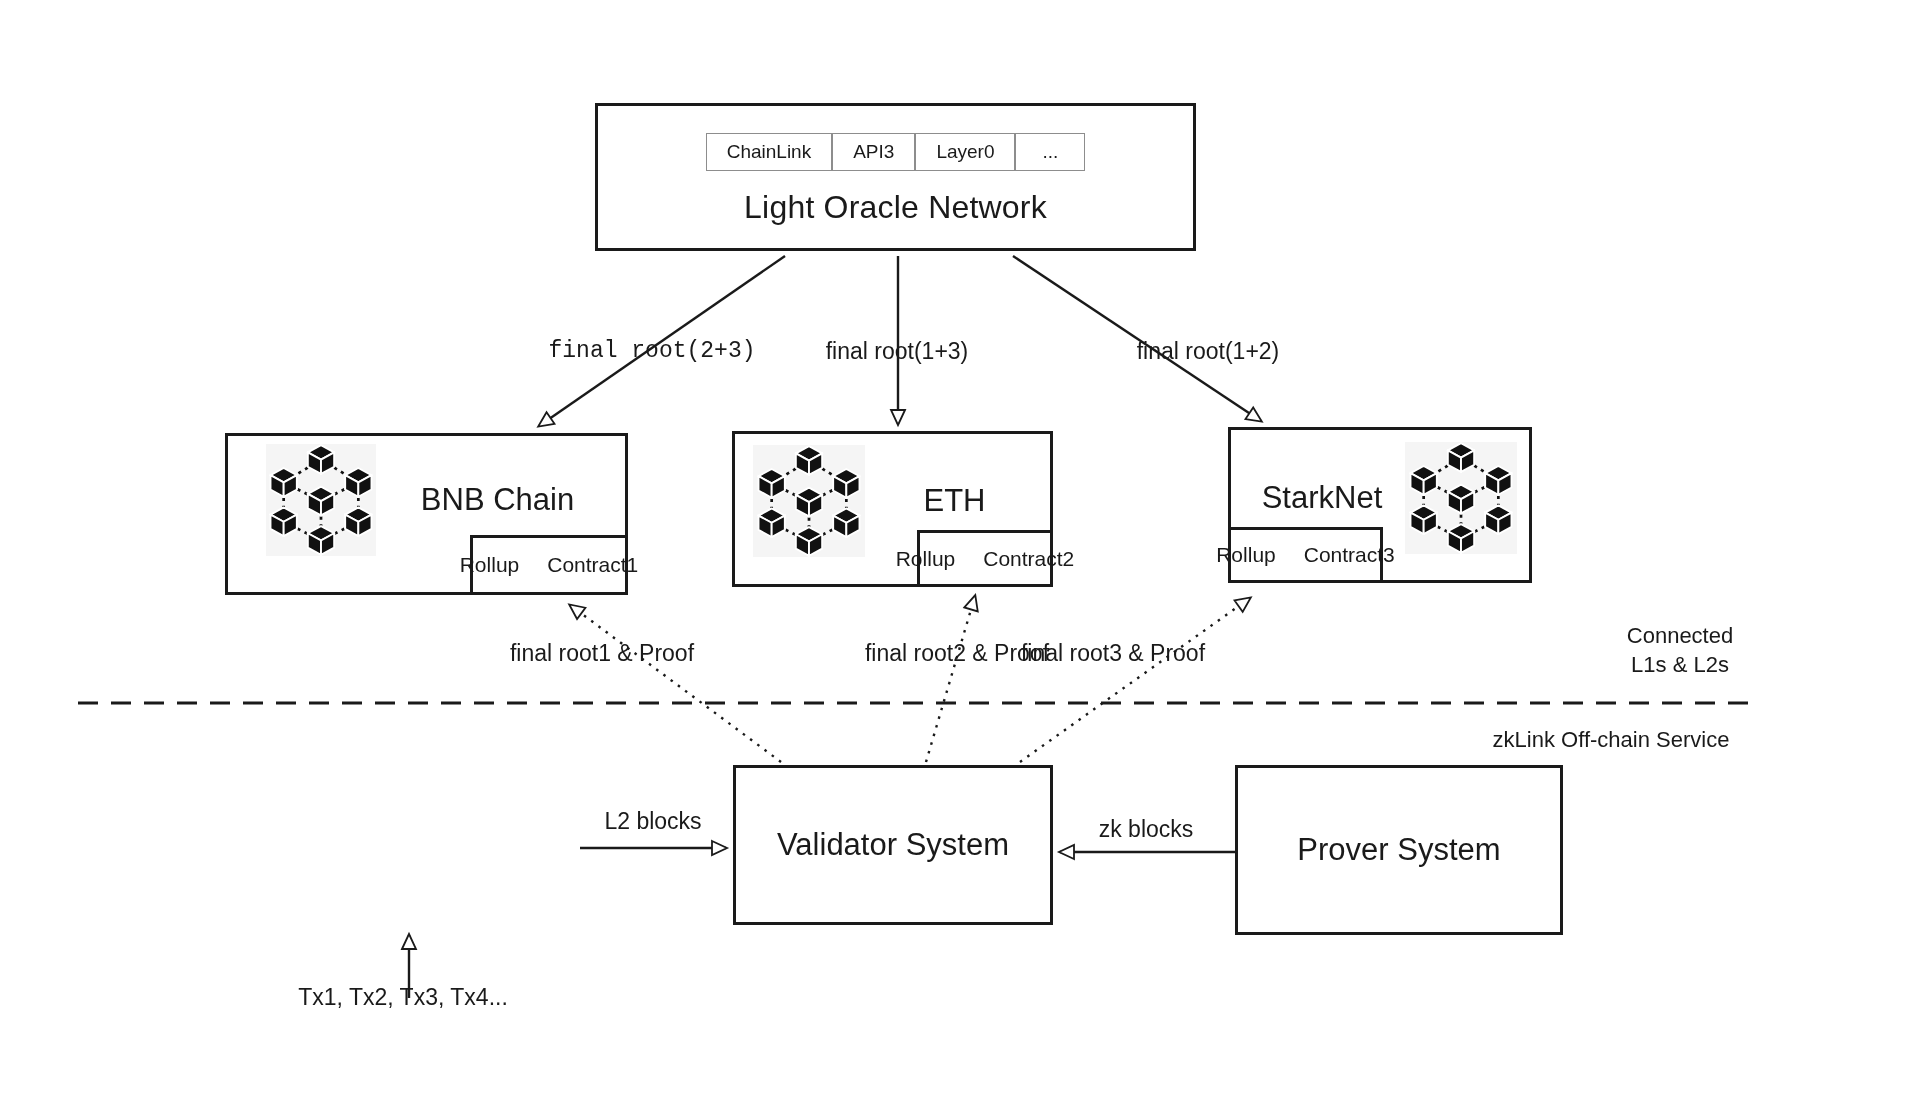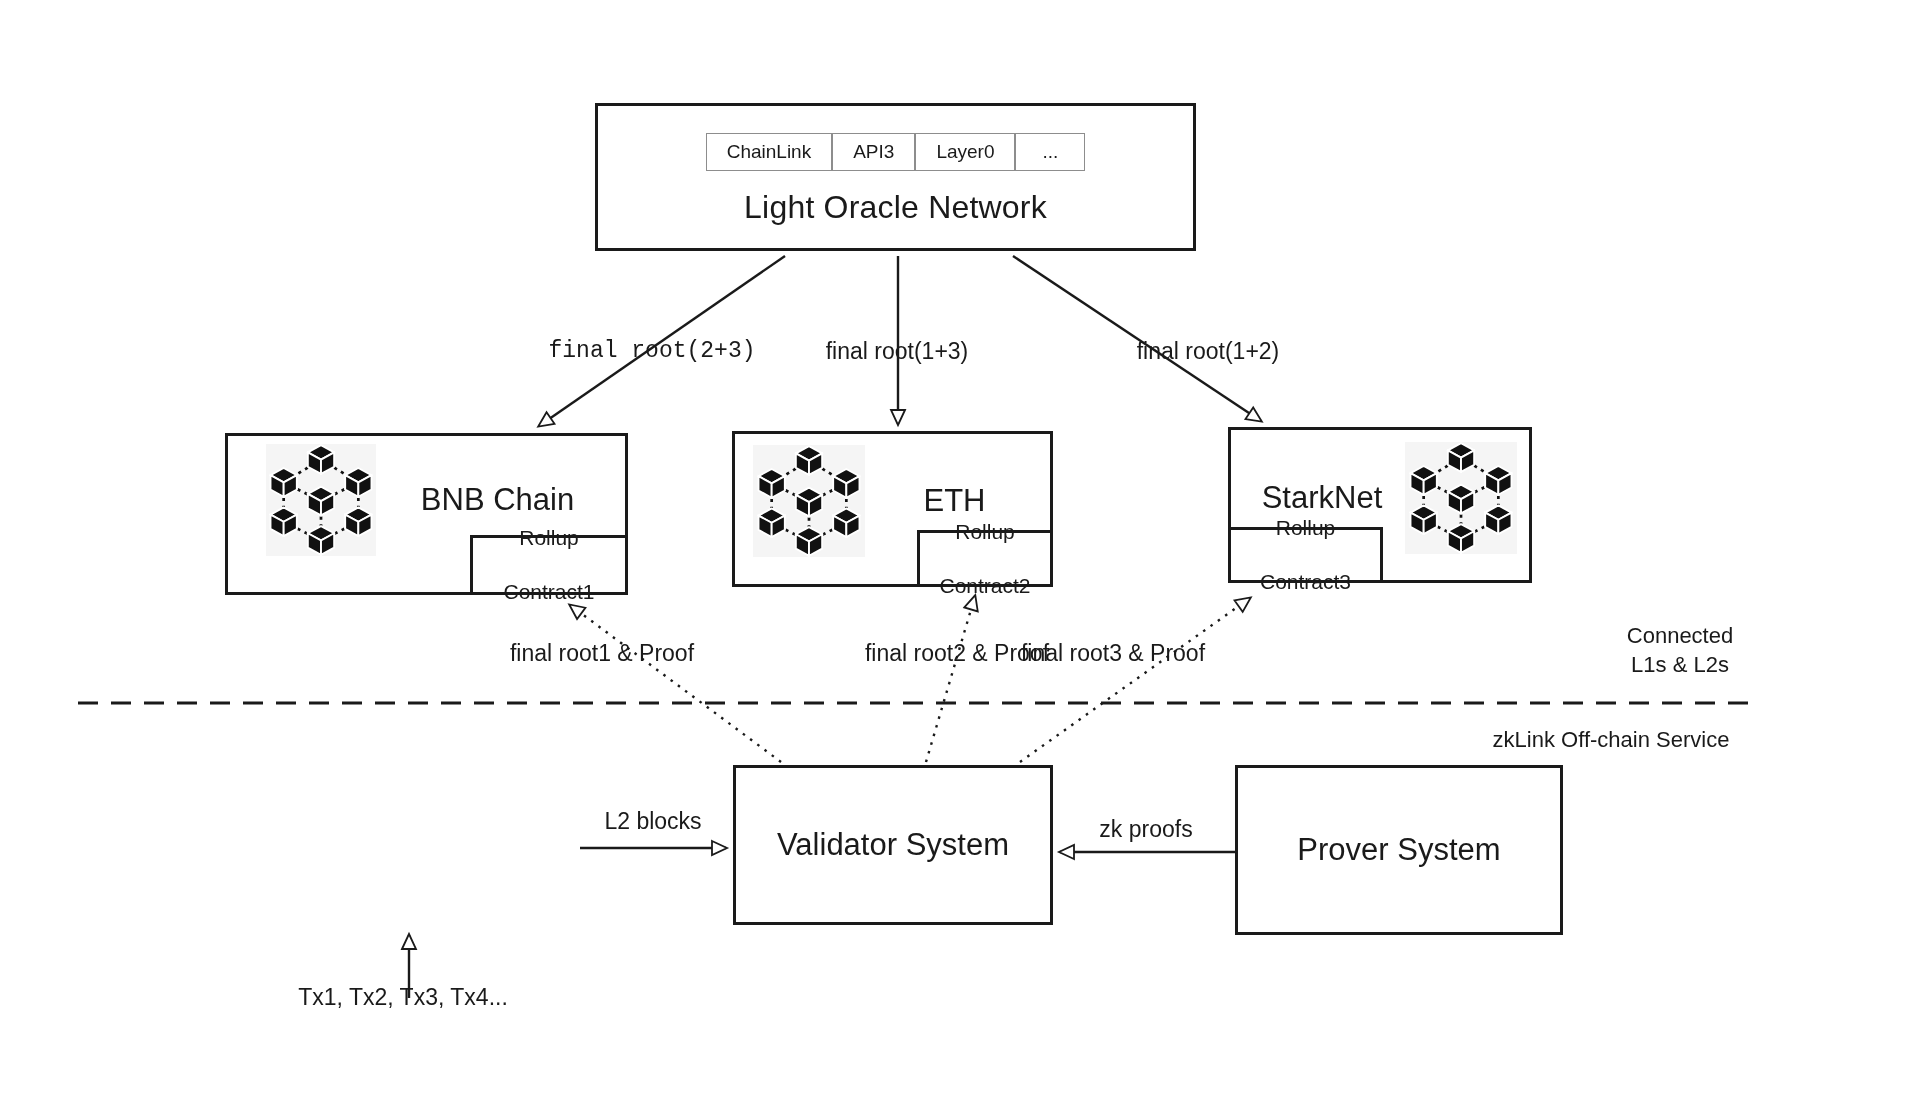--- a/index.html
+++ b/index.html
@@ -53,21 +53,21 @@
   .chain-icon {
     display: block;
     background: #f5f5f5;
     flex: 0 0 auto;
   }
   .chain-icon svg { display: block; width: 100%; height: 100%; }
   .contract {
     position: absolute;
     border: 3px solid #1a1a1a;
     background: #ffffff;
-    display: flex; flex-direction: column;
+    display: flex; flex-direction: row;
     align-items: center; justify-content: center;
     font-size: 21px; line-height: 1.22;
     box-sizing: border-box;
     z-index: 3;
     gap: 28px;
   }
   .bnb   { left: 225px; top: 433px; width: 403px; height: 162px; padding: 0 6px 28px 38px; }
   .eth   { left: 732px; top: 431px; width: 321px; height: 156px; padding: 12px 6px 28px 18px; }
   .stark { left: 1228px; top: 427px; width: 304px; height: 156px; padding: 12px 12px 26px 8px; }
   .bnb .chain-icon   { width: 110px; height: 112px; }
@@ -213,21 +213,21 @@
     <span>Prover System</span>
   </div>
 
   <div class="lbl" style="left:652px; top:351px;font-family:Liberation Mono, monospace;">final root(2+3)</div>
   <div class="lbl" style="left:897px; top:351px;">final root(1+3)</div>
   <div class="lbl" style="left:1208px; top:351px;">final root(1+2)</div>
   <div class="lbl" style="left:602px; top:653px;">final root1 &amp; Proof</div>
   <div class="lbl" style="left:957px; top:653px;">final root2 &amp; Proof</div>
   <div class="lbl" style="left:1113px; top:653px;">final root3 &amp; Proof</div>
   <div class="lbl" style="left:653px; top:821px;">L2 blocks</div>
-  <div class="lbl" style="left:1146px; top:829px;">zk proofs</div>
+  <div class="lbl" style="left:1146px; top:829px;">zk blocks</div>
   <div class="lbl" style="left:403px; top:997px;">Tx1, Tx2, Tx3, Tx4...</div>
 
   <div class="lbl zone-lbl" style="left:1680px; top:650px;">
     <div>Connected</div>
     <div>L1s &amp; L2s</div>
   </div>
   <div class="lbl zone-lbl" style="left:1611px; top:740px;">zkLink Off-chain Service</div>
 
 </div>
 

